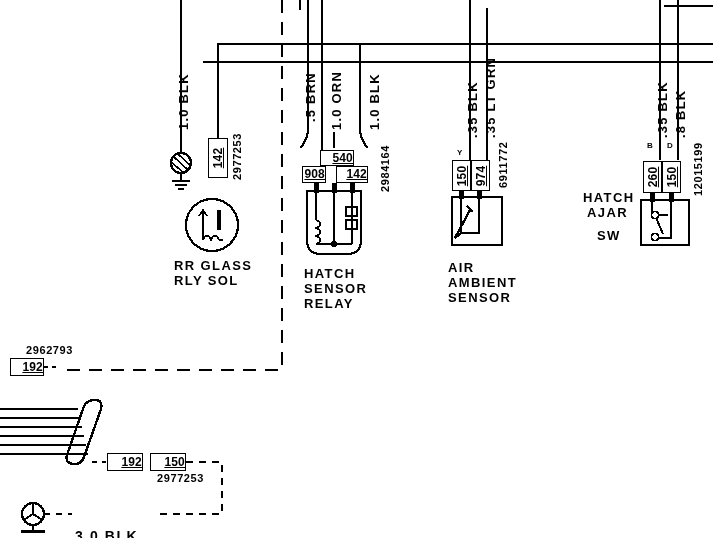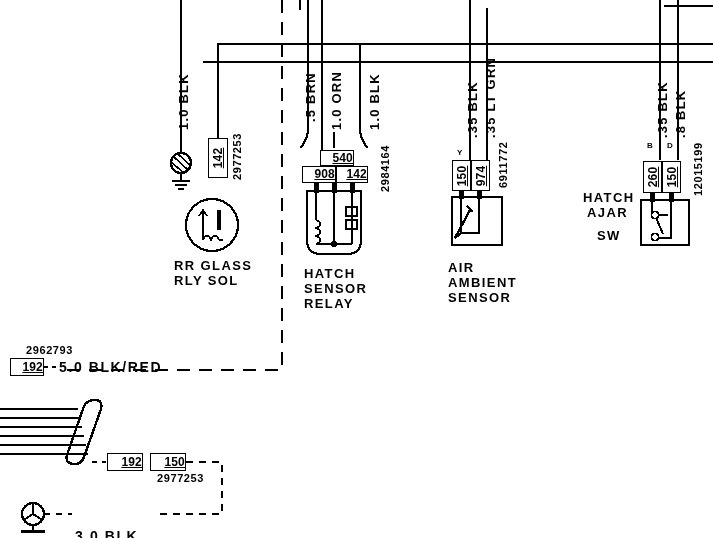--- a/index.html
+++ b/index.html
@@ -198,21 +198,21 @@
     </g>
   </svg>
 
   <div class="cboxv" style="left:208px;top:138px;width:20px;height:40px;">
     <span>142</span>
   </div>
 
   <div class="cbox" style="left:320px;top:150px;width:34px;height:16px;line-height:14px;">
     <span class="num">540</span>
   </div>
-  <div class="cbox" style="left:302px;top:166px;width:34px;height:17px;line-height:15px;">
+  <div class="cbox" style="left:302px;top:166px;width:24px;height:17px;line-height:15px;">
     <span class="num">908</span>
   </div>
   <div class="cbox" style="left:336px;top:166px;width:32px;height:17px;line-height:15px;">
     <span class="num">142</span>
   </div>
 
   <div class="cboxv" style="left:452px;top:160px;width:19px;height:31px;">
     <span>150</span>
   </div>
   <div class="cboxv" style="left:471px;top:160px;width:19px;height:31px;">
@@ -279,17 +279,16 @@
   <div class="lbl comp-lbl" style="left:304px;top:296px;">RELAY</div>
 
   <div class="lbl comp-lbl" style="left:448px;top:260px;">AIR</div>
   <div class="lbl comp-lbl" style="left:448px;top:275px;">AMBIENT</div>
   <div class="lbl comp-lbl" style="left:448px;top:290px;">SENSOR</div>
 
   <div class="lbl comp-lbl" style="left:583px;top:190px;">HATCH</div>
   <div class="lbl comp-lbl" style="left:587px;top:205px;">AJAR</div>
   <div class="lbl comp-lbl" style="left:597px;top:220px;margin-top:8px;">SW</div>
 
-  <div class="lbl bigwire" style="left:59px;top:359px;">5.0 BLK/RED</div>
 
   <div class="lbl bigwire" style="left:75px;top:528px;">3.0 BLK</div>
 
 </div>
 
 </body></html>

